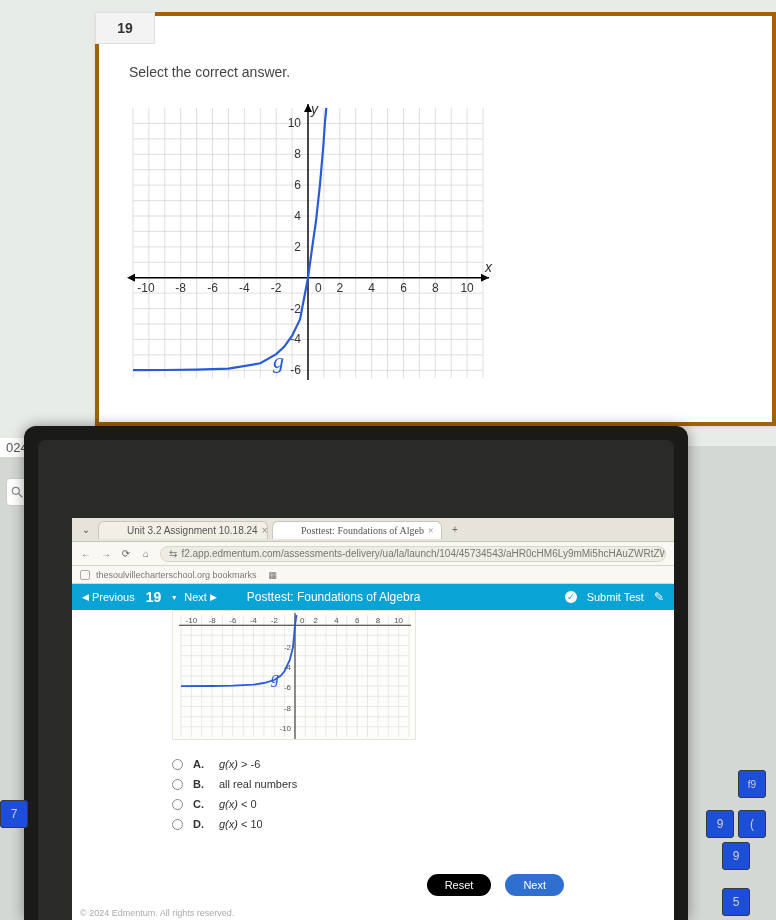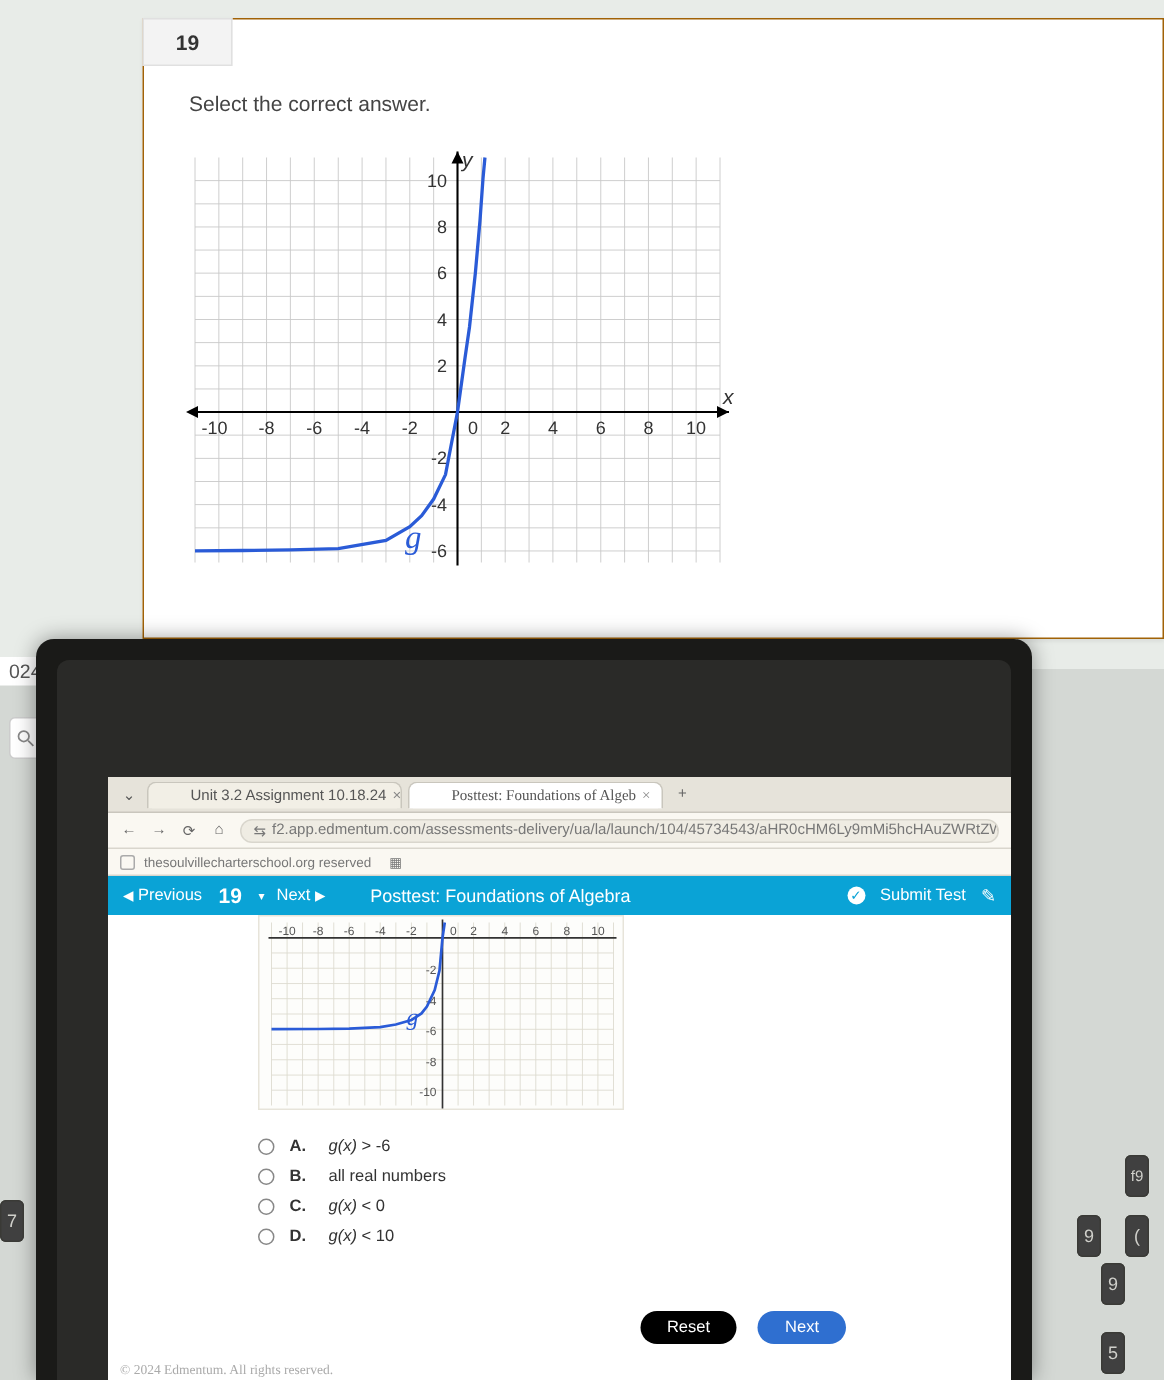--- a/index.html
+++ b/index.html
@@ -6,21 +6,21 @@
   html, body { width: 776px; height: 920px; overflow: hidden; font-family: Arial, sans-serif; }
   body { background: #d4d8d4; position: relative; }
 
   
   .top-panel {
     position: absolute; left: 0; top: 0; width: 776px; height: 446px;
     background: #e8ece8;
   }
   .top-card {
     position: absolute; left: 95px; top: 12px; right: 0; height: 414px;
-    background: #fff; border: 1px solid #a16207;
+    background: #fff; border: 4px solid #a16207;
     box-shadow: 0 1px 3px rgba(0,0,0,.08);
     overflow: hidden;
   }
   .qnum-tab {
     position: absolute; left: 95px; top: 12px; width: 60px; height: 32px;
     background: #f3f3f3; border: 1px solid #e0e0e0;
     display: flex; align-items: center; justify-content: center;
     font-size: 14px; font-weight: bold; color: #333;
   }
   .top-card .inner { padding: 48px 30px 10px 30px; color: #333; }
@@ -129,24 +129,24 @@
   .opt-row { display: flex; align-items: center; gap: 10px; padding: 4px 0; }
   .opt-row .radio { width:11px; height:11px; border:1.3px solid #888; border-radius:50%; flex:none; }
   .opt-row .letter { font-weight: bold; width: 16px; }
   .opt-row .txt .g { font-style: italic; }
 
   .btnrow { position:absolute; right: 110px; bottom: 24px; display:flex; gap:14px; }
   .btn { padding: 5px 18px; border-radius: 14px; font-size: 11px; color:#fff; border:none; }
   .btn.reset { background: #000000; }
   .btn.next  { background: #2f6fd0; }
 
-  .copyright { position:absolute; left:8px; bottom:2px; font-size:9px; color:#aaa;font-family:Liberation Serif, serif; }
-
-  
-  .kb { position:absolute; background:#404040; color:#cfcfca; font-size:12px; border-radius:4px; width:16px; height:28px; display:flex; align-items:center; justify-content:center; box-shadow: inset 0 0 0 1px #3a3a36; }
+  .copyright { position:absolute; left:8px; bottom:2px; font-size:9px; color:#aaa; }
+
+  
+  .kb { position:absolute; background:#1d4ed8; color:#cfcfca; font-size:12px; border-radius:4px; width:28px; height:28px; display:flex; align-items:center; justify-content:center; box-shadow: inset 0 0 0 1px #3a3a36; }
 </style>
 </head>
 <body>
 
 <div class="top-panel">
   <div class="top-card">
     <div class="inner">
       <p class="prompt1">Select the correct answer.</p>
       <div class="graph-wrap-top">
         <svg class="graph" viewBox="0 0 370 280" width="370" height="280">
@@ -270,21 +270,21 @@
         <span class="navicon">⟳</span>
         <span class="navicon">⌂</span>
         <span class="addrbar">
           <span style="margin-right:4px">⇆</span>
           <span>f2.app.edmentum.com/assessments-delivery/ua/la/launch/104/45734543/aHR0cHM6Ly9mMi5hcHAuZWRtZW50dW0uY29tL2xlYX…</span>
         </span>
       </div>
 
       <div class="bmrow">
         <span class="bmicon"></span>
-        <span>thesoulvillecharterschool.org reserved</span>
+        <span>thesoulvillecharterschool.org bookmarks</span>
         <span style="margin-left:6px">▦</span>
       </div>
 
       <div class="edm-bar">
         <div class="left">
           <span class="prev">
               <span class="chev">◀</span>
               <span>Previous</span>
             </span>
           <span class="qn">19</span>

